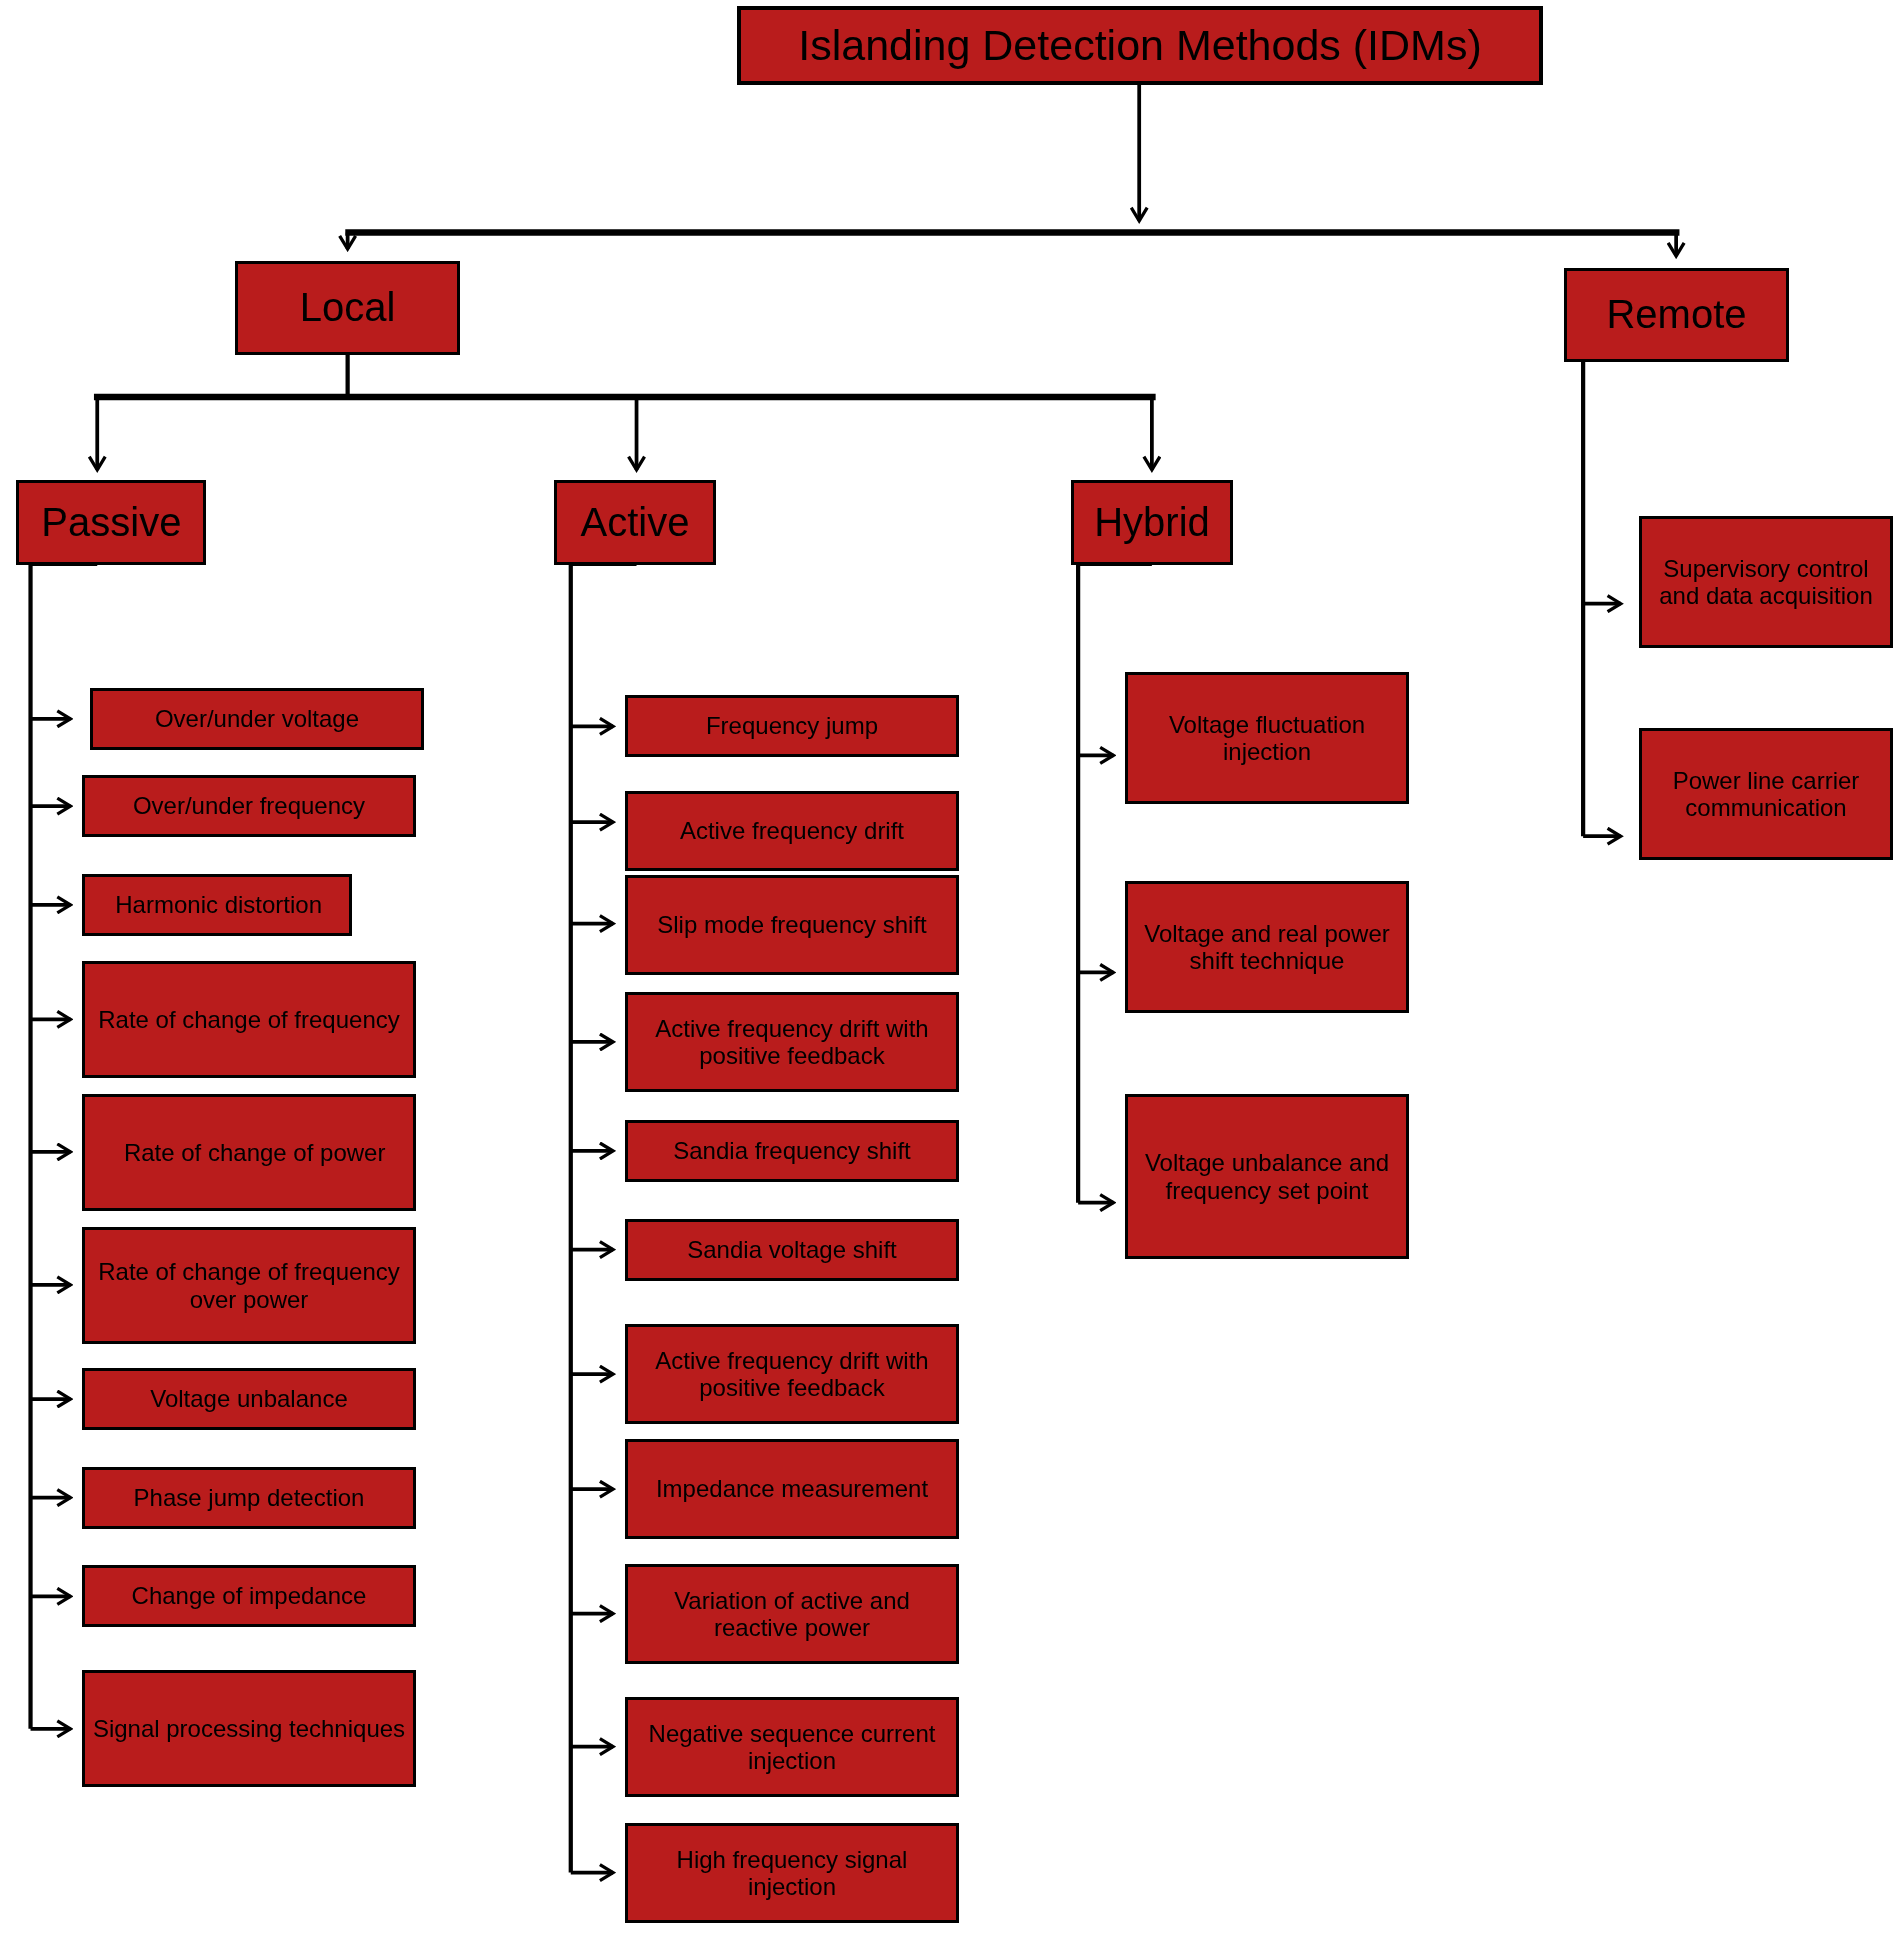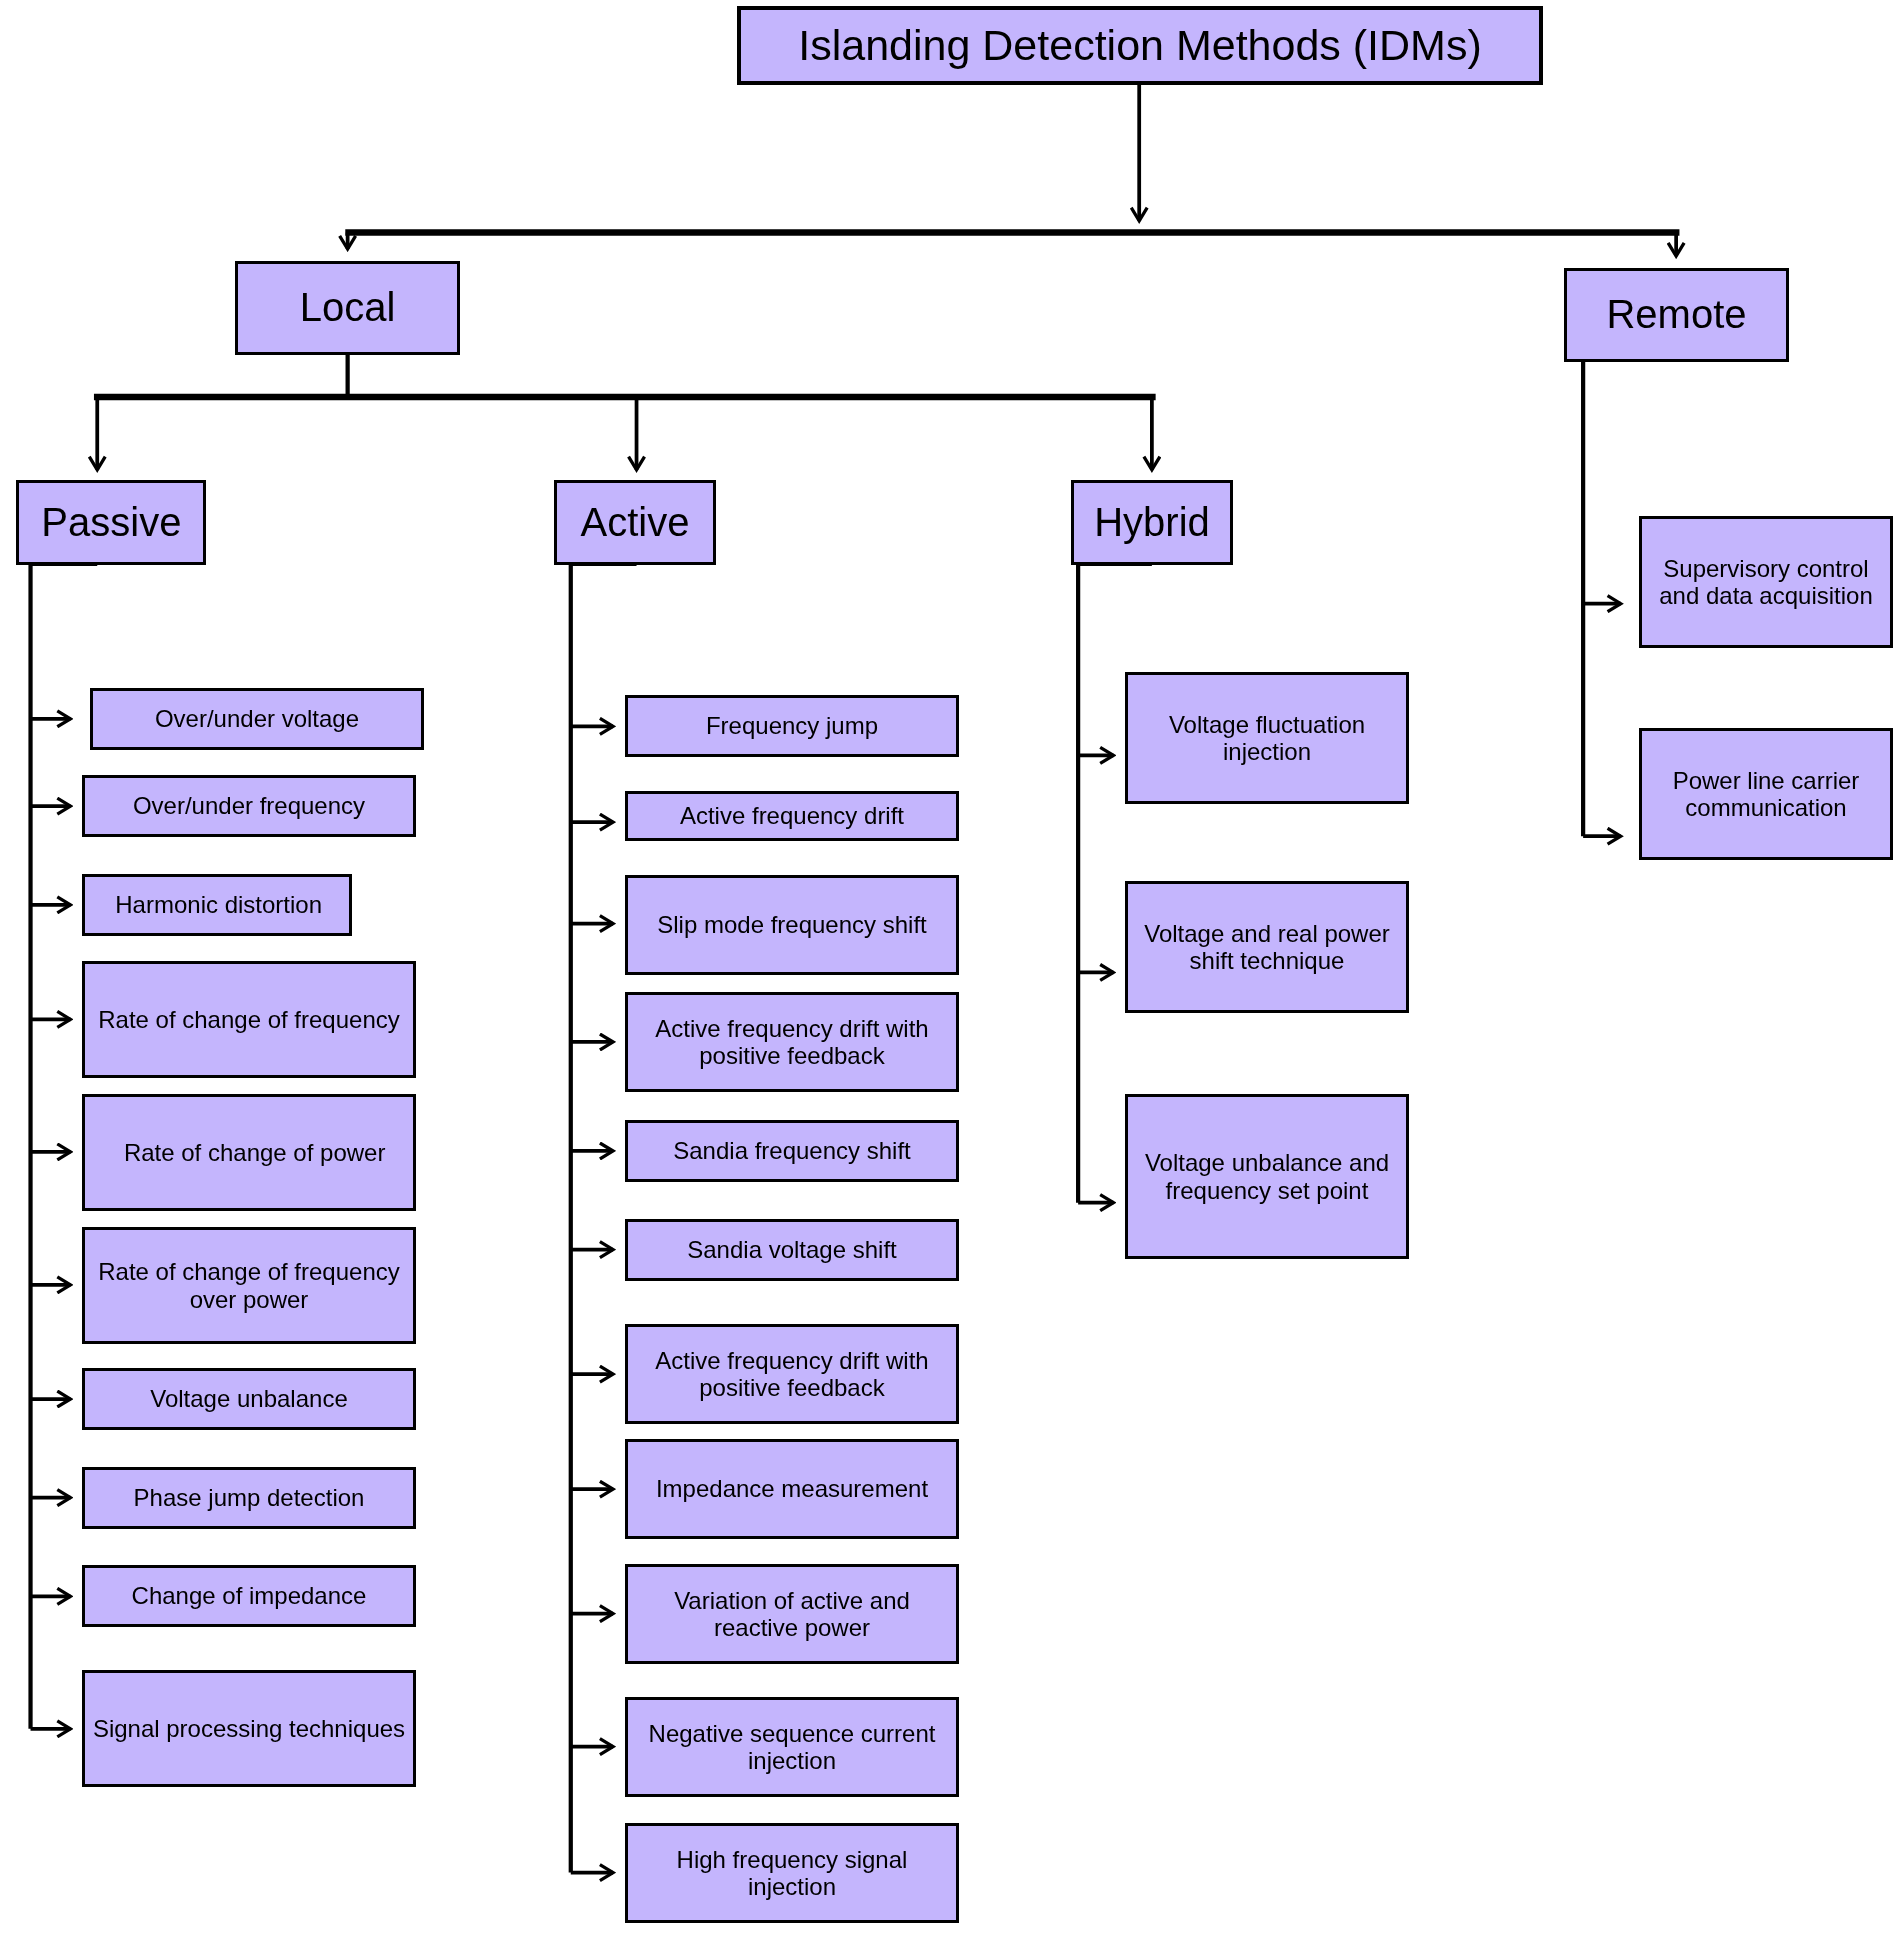--- a/index.html
+++ b/index.html
@@ -22,21 +22,21 @@
     left: 0;
     top: 0;
     width: 1896px;
     height: 1936px;
     pointer-events: none;
   }
   .node {
     position: absolute;
     box-sizing: border-box;
     border: 3.3px solid #000000;
-    background: #c4b5fd;
+    background: #b91c1c;
     display: flex;
     align-items: center;
     justify-content: center;
     text-align: center;
     color: #000000;
     line-height: 1.14;
     padding: 1.9px 4.7px;
     z-index: 2;
   }
   .node.root      { font-size: 43px; border-width: 4.2px; }
@@ -171,21 +171,21 @@
   <div class="node leaf" style="left:82px; top:1565px; width:334px; height:62px;">
     <span>Change of impedance</span>
   </div>
   <div class="node leaf" style="left:82px; top:1670px; width:334px; height:117px;">
     <span>Signal processing techniques</span>
   </div>
 
   <div class="node leaf" style="left:625px; top:695px; width:334px; height:62px;">
     <span>Frequency jump</span>
   </div>
-  <div class="node leaf" style="left:625px; top:791px; width:334px; height:50px;">
+  <div class="node leaf" style="left:625px; top:791px; width:334px; height:80px;">
     <span>Active frequency drift</span>
   </div>
   <div class="node leaf" style="left:625px; top:875px; width:334px; height:100px;">
     <span>Slip mode frequency shift</span>
   </div>
   <div class="node leaf" style="left:625px; top:992px; width:334px; height:100px;">
     <span>Active frequency drift with positive feedback</span>
   </div>
   <div class="node leaf" style="left:625px; top:1120px; width:334px; height:62px;">
     <span>Sandia frequency shift</span>

